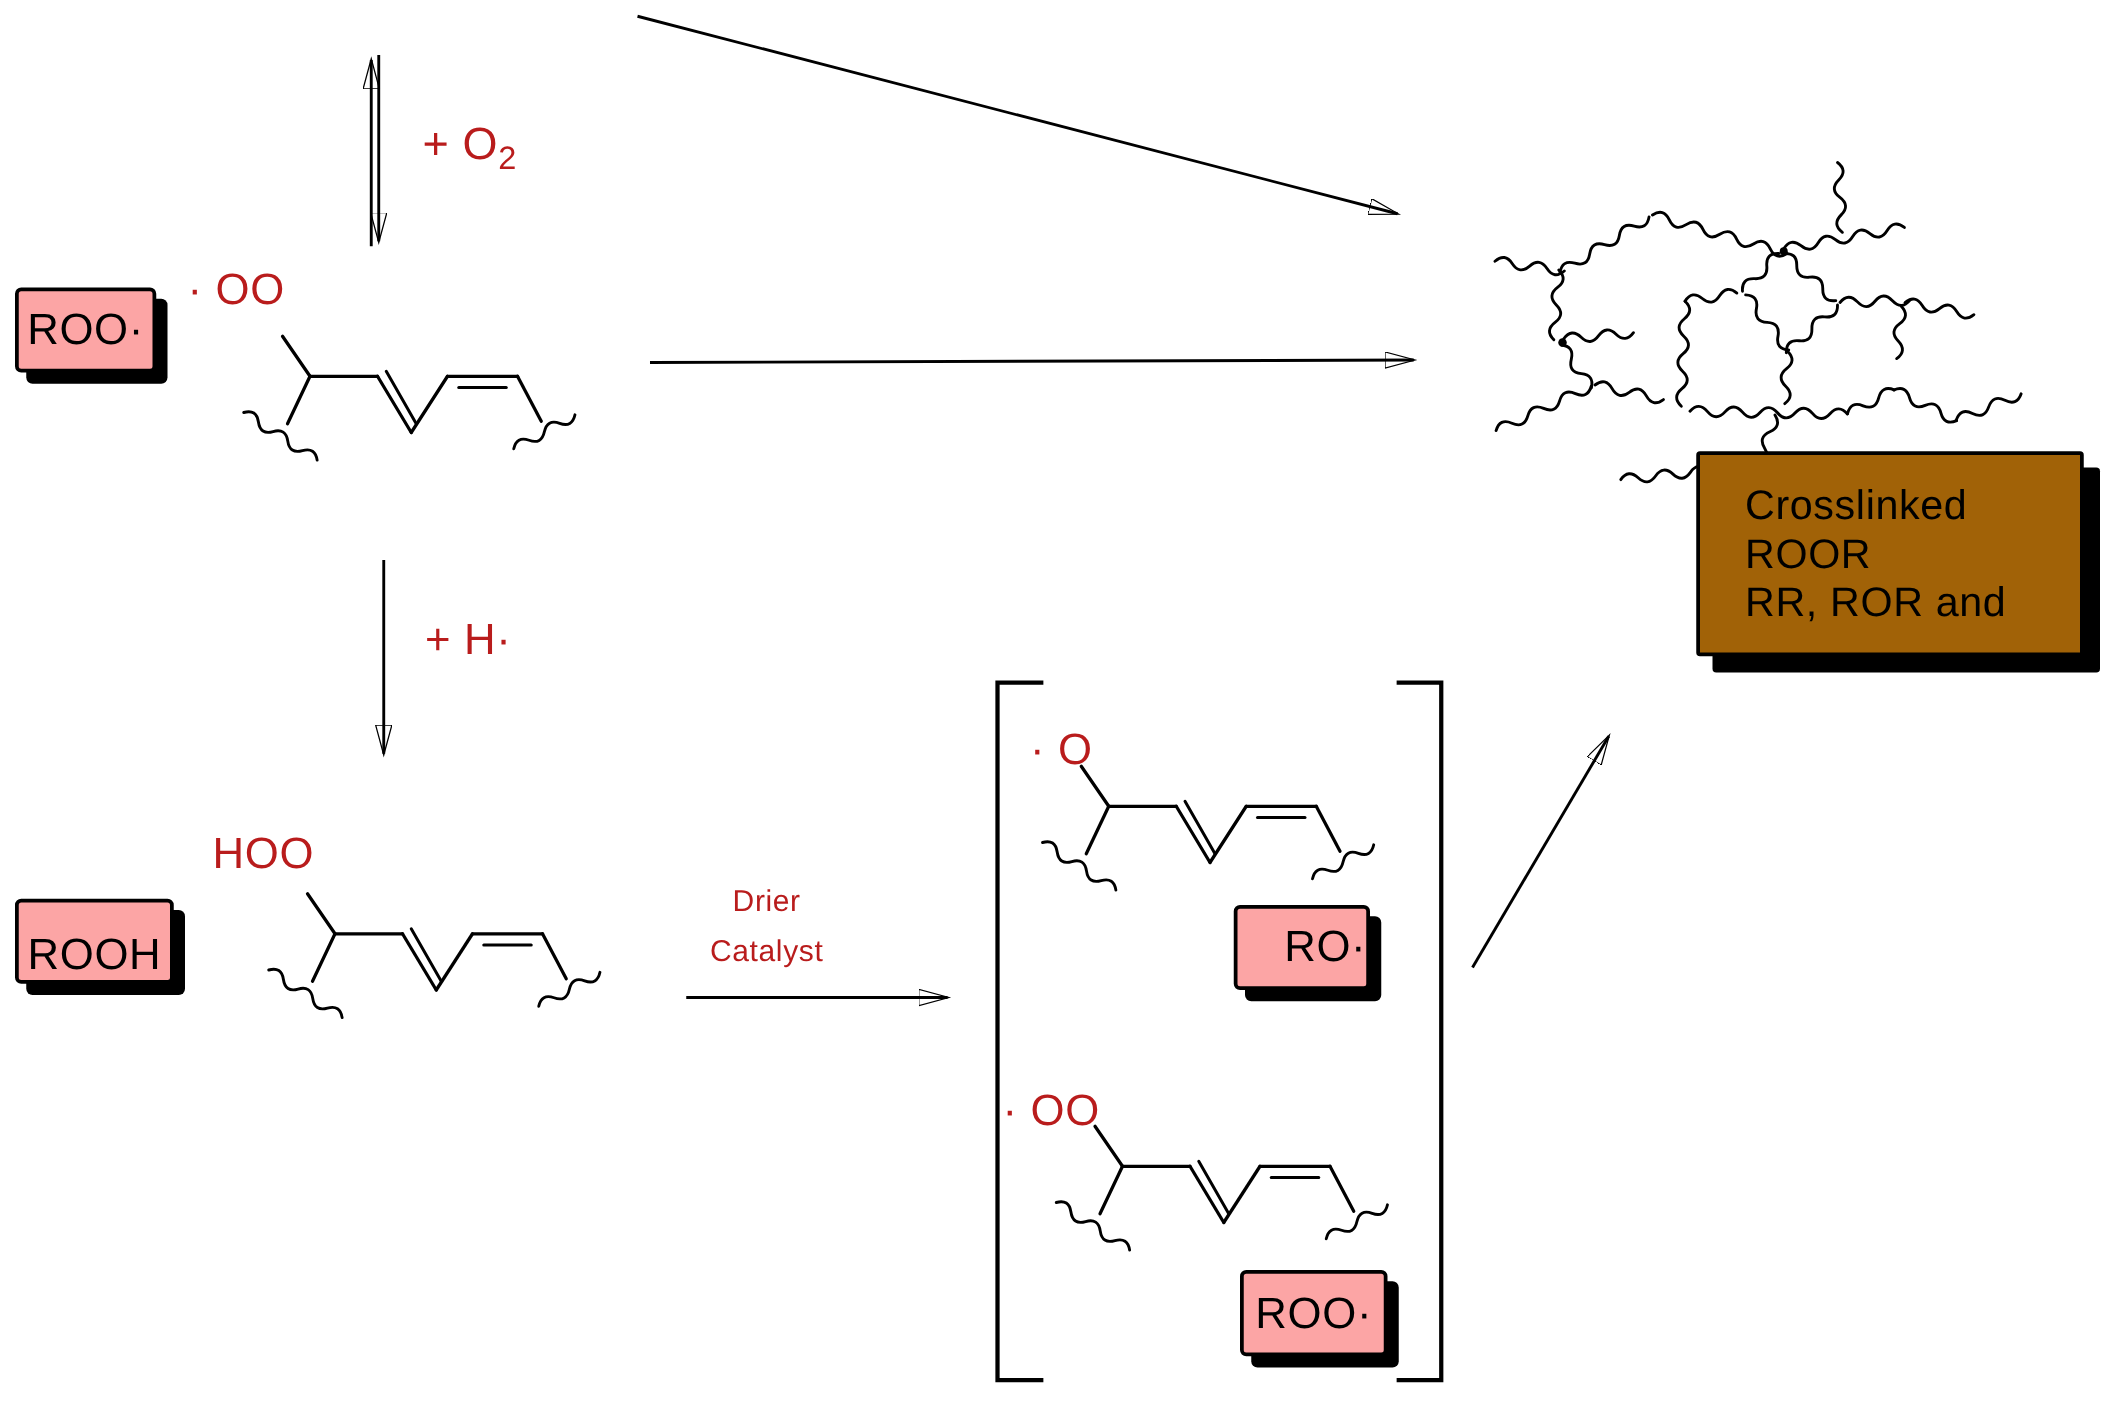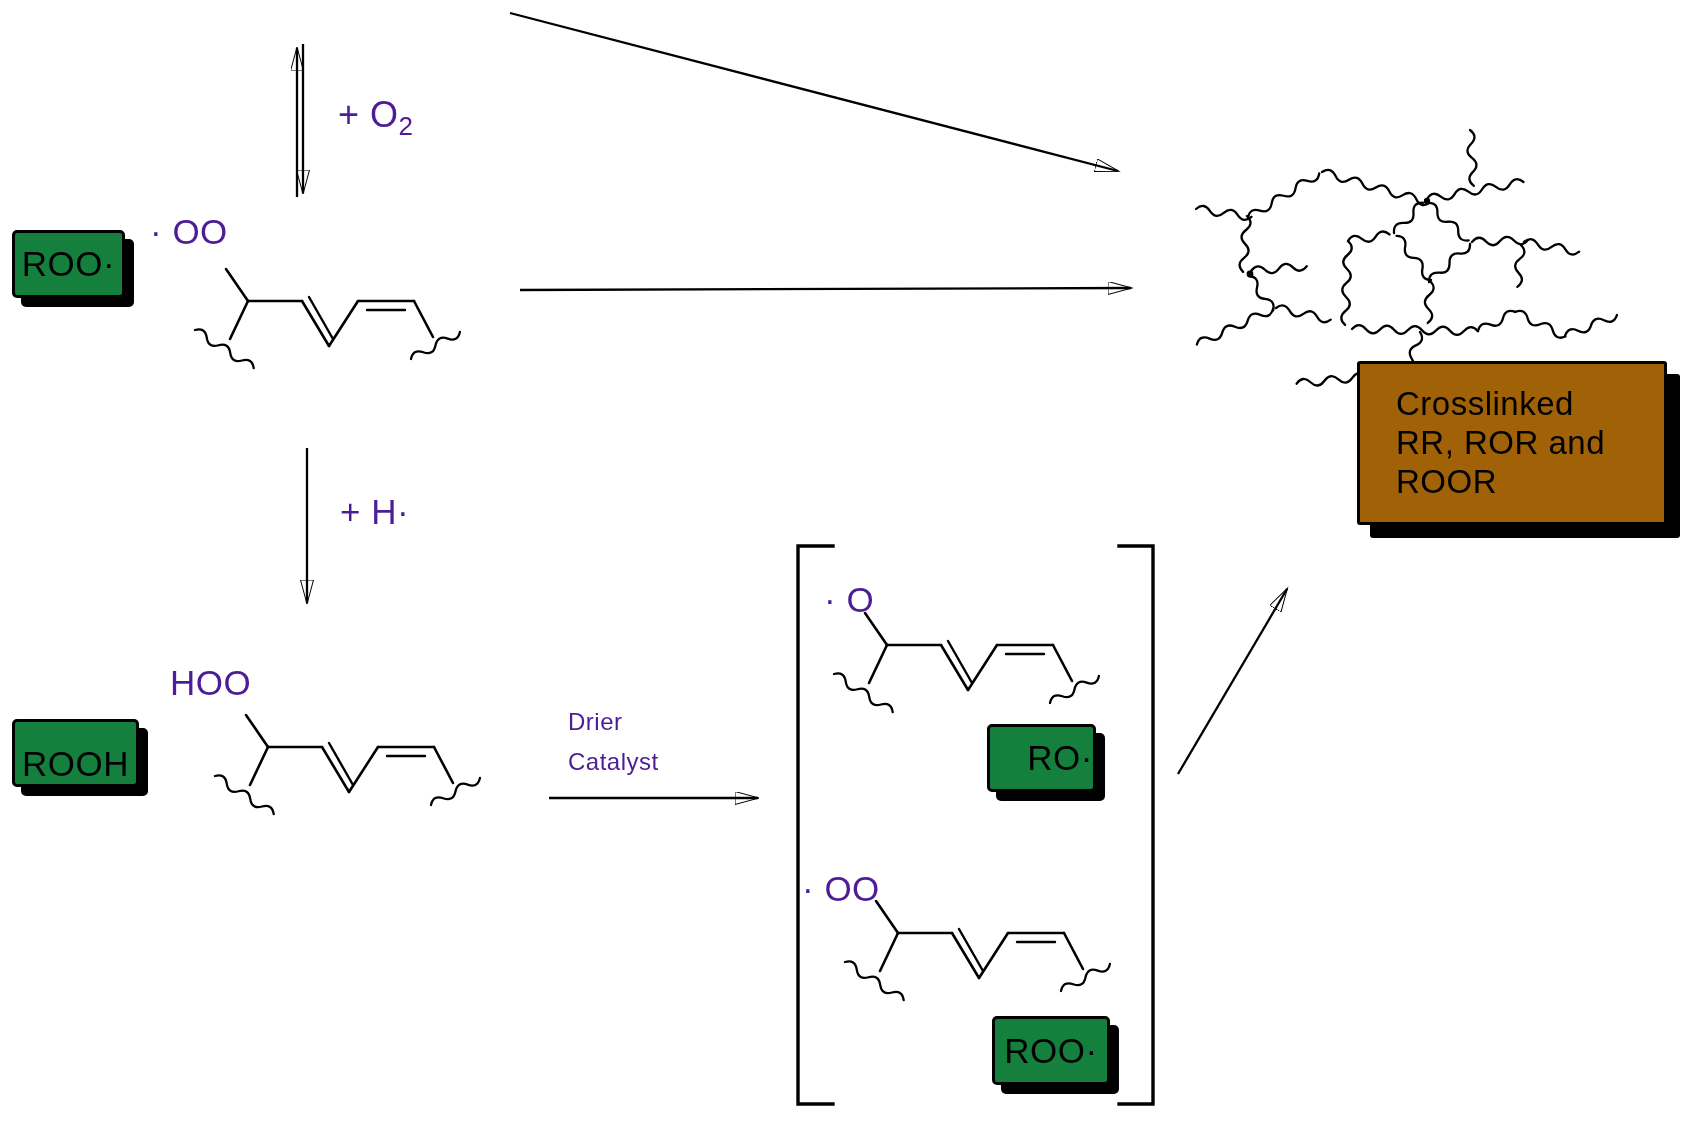--- a/index.html
+++ b/index.html
@@ -19,27 +19,28 @@
   .arrow  { stroke-width:2.3; }
   .bracket{ stroke-width:3.4; stroke-linecap:square; }
   .jdot   { fill:#000; stroke:none; }
   marker path { fill:#000; stroke:none; }
 
   .lbl {
     position:absolute;
     white-space:nowrap;
     font-size:35px;
     letter-spacing:0.5px;
-    color:#4c1d95;
+    color:#b91c1c;
+    text-align:center;
   }
   .sub { font-size:26px; vertical-align:-8px; }
 
   .tagbox {
     position:absolute;
-    background:#15803d;
+    background:#fca5a5;
     border:3px solid #000;
     border-radius:5px;
     box-shadow:9px 9px 0 0 #000;
     display:flex; align-items:center; justify-content:center;
     font-size:35px;
     letter-spacing:0.5px;
   }
   .productbox {
     position:absolute;
     background:#a16207;
@@ -215,17 +216,17 @@
   <div class="tagbox" style="left:987px; top:724px; width:103px; height:62px;justify-content:flex-end;">
     <span>RO·</span>
   </div>
 
   <div class="tagbox" style="left:992px; top:1016px; width:112px; height:63px;">
     <span>ROO·</span>
   </div>
 
   <div class="productbox" style="left:1357px; top:361px; width:268px; height:138px;">
     <div>Crosslinked</div>
+    <div>ROOR</div>
     <div>RR, ROR and</div>
-    <div>ROOR</div>
   </div>
 
 </div>
 
 </body></html>

